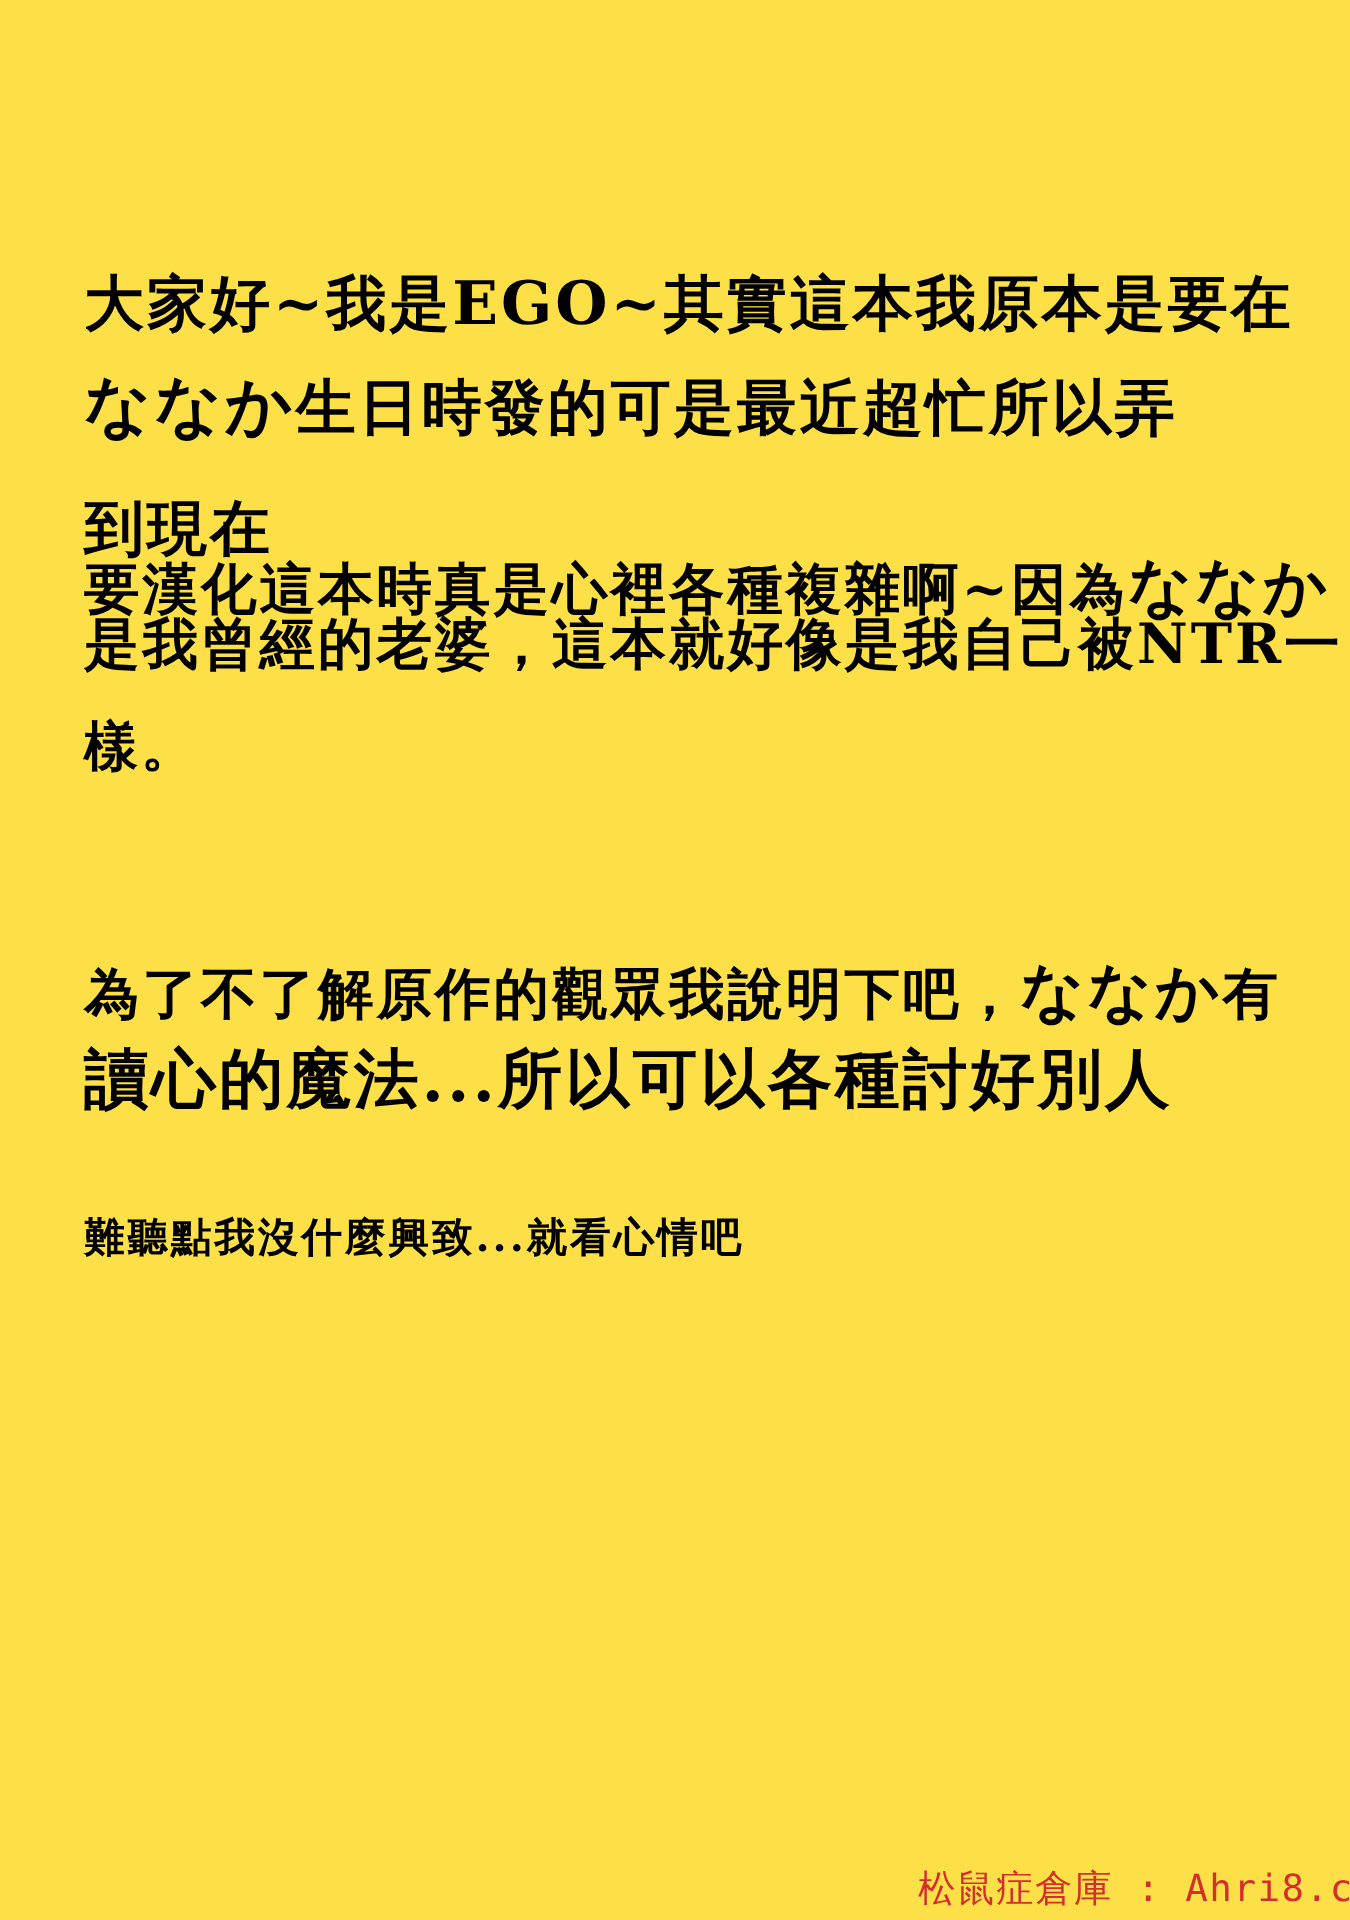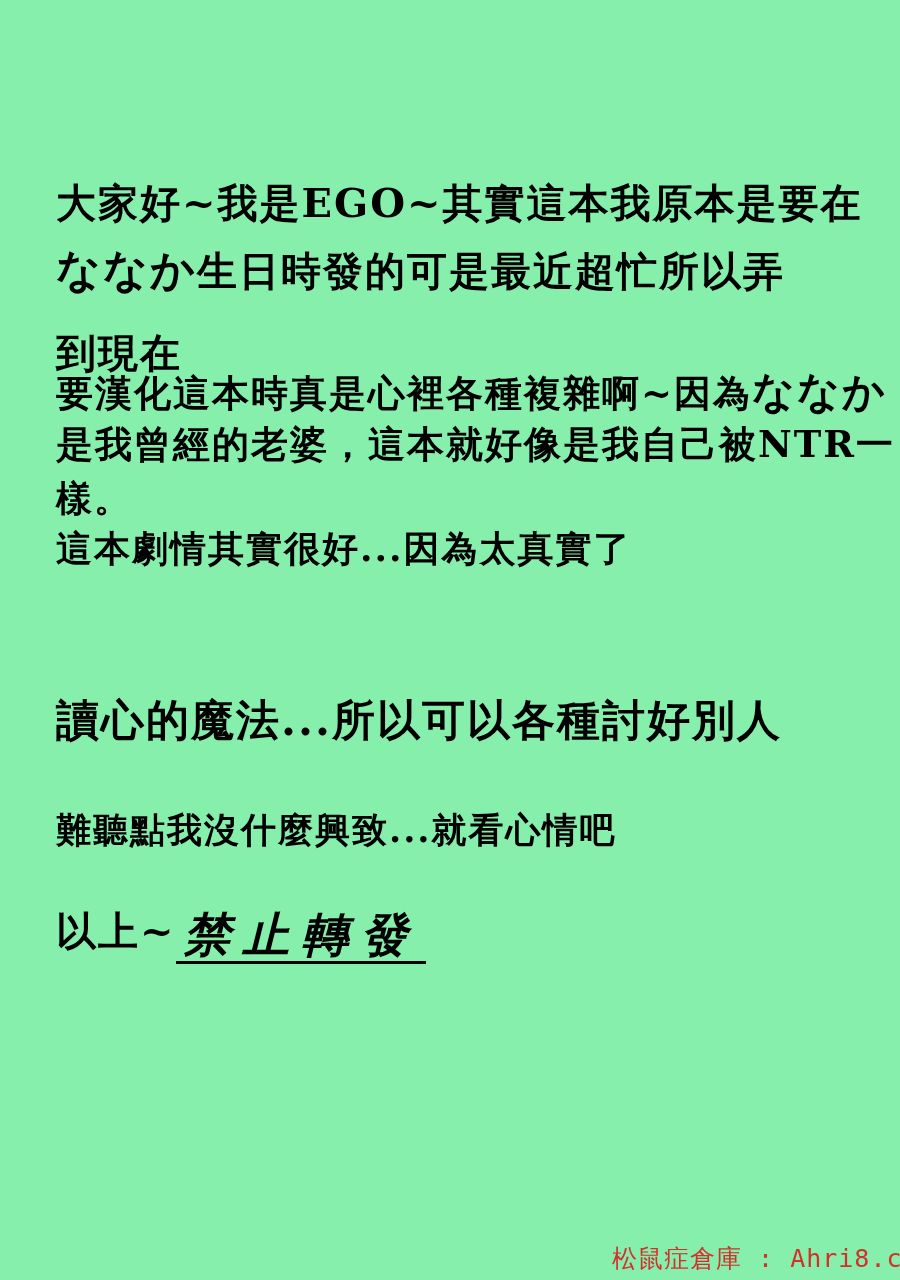--- a/index.html
+++ b/index.html
@@ -4,21 +4,21 @@
 <style>
   html, body {
     margin: 0;
     padding: 0;
     background: #888;
   }
   .page {
     position: relative;
     width: 900px;
     height: 1280px;
-    background: #86efac;
+    background: #fde047;
     overflow: hidden;
     font-family: "DejaVu Serif", "Liberation Serif", serif;
     color: #000000;
   }
   .note-line {
     position: absolute;
     left: 56px;
     width: 820px;
     white-space: nowrap;
     letter-spacing: 2px;
@@ -32,29 +32,29 @@
     font-family: Liberation Serif, serif;
     font-weight: 900;
   }
   
   .l0  { top: 180px; font-size: 40px; }
   .l1  { top: 246px; font-size: 40px; }
   .l1 .seg-bold-gothic { font-size: 44px; }
   .l2  { top: 330px; font-size: 40px; }
   .l3  { top: 368px; font-size: 37px; }
   .l3 .seg-bold-gothic { font-size: 42px; }
-  .l4  { top: 423px; font-size: 37px; }
+  .l4  { top: 408px; font-size: 37px; }
   .l5  { top: 478px; font-size: 36px; }
   .l6  { top: 528px; font-size: 36px; }
   .l7  { top: 583px; font-size: 36px; }
   .l8  { top: 638px; font-size: 37px; }
   .l8 .seg-bold-gothic { font-size: 42px; }
   .l9  { top: 696px; font-size: 43px; }
   .l10 { top: 757px; font-size: 35px; }
-  .l11 { top: 810px; font-size: 35px; }
+  .l11 { top: 810px; font-size: 27px; }
   .l12 { top: 908px; font-size: 40px; }
   .seg-forbid {
     font-family: "DejaVu Serif", "Liberation Serif", serif;
     font-size: 47px;
     font-weight: 900;
     font-style: italic;
     letter-spacing: 12px;
     border-bottom: 3px solid #000;
     padding: 0 6px 2px 8px;
     display: inline-block;
@@ -94,34 +94,31 @@
   </div>
 
   <div class="note-line l4">
     <span class="seg-normal">是我曾經的老婆，這本就好像是我自己被NTR一</span>
   </div>
 
   <div class="note-line l5">
     <span class="seg-normal">樣。</span>
   </div>
 
-  <div class="note-line l6">
-    <span class="seg-normal">這本劇情其實很好...因為太真實了</span>
-  </div>
 
 
+  <div class="note-line l8">
+    <span class="seg-normal">為了不了解原作的觀眾我說明下吧，</span><span class="seg-bold-gothic">ななか</span><span class="seg-normal">有</span>
+  </div>
 
   <div class="note-line l9">
     <span class="seg-normal">讀心的魔法...所以可以各種討好別人</span>
   </div>
 
 
   <div class="note-line l11">
     <span class="seg-normal">難聽點我沒什麼興致...就看心情吧</span>
   </div>
 
-  <div class="note-line l12">
-    <span class="seg-normal">以上~</span><span class="seg-forbid">禁止轉發</span>
-  </div>
 
   <div class="watermark">松鼠症倉庫 : Ahri8.com</div>
 
 </div>
 
 </body></html>

